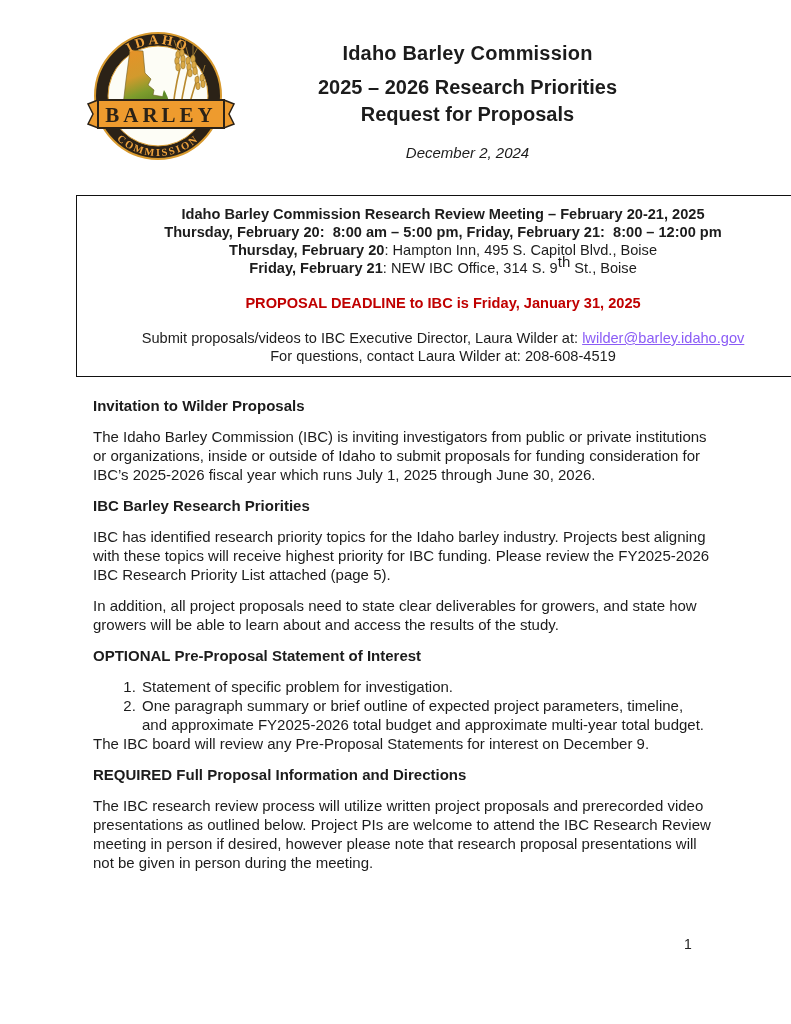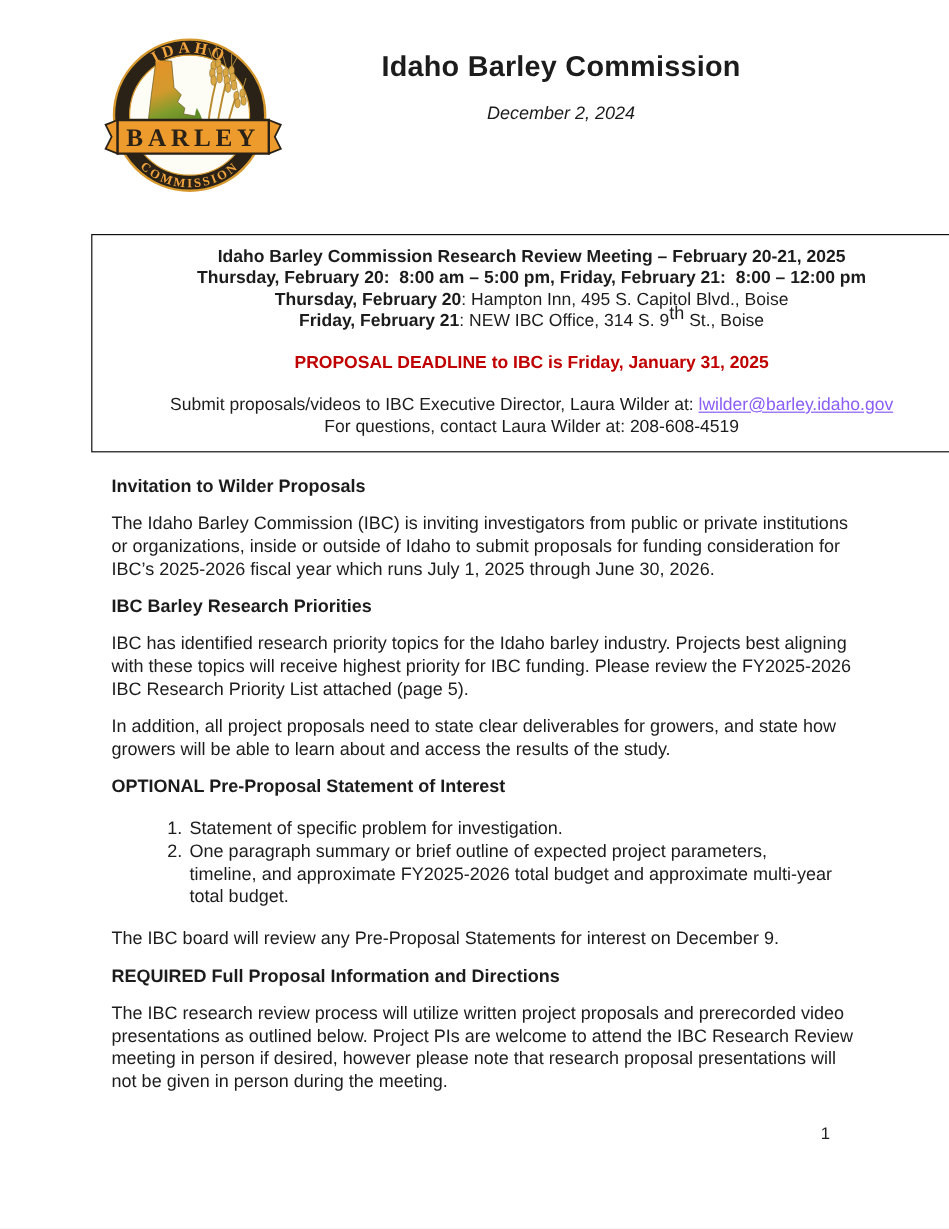--- a/index.html
+++ b/index.html
@@ -11,21 +11,21 @@
     margin: 0 auto;
     background: #ffffff;
     font-family: "Liberation Sans", "DejaVu Sans", sans-serif;
     color: #1c1c1c;
     overflow: hidden;
   }
   
   .header { display: flex; align-items: flex-start; padding: 28px 92px 0 86px; }
   .logo { width: 150px; height: 140px; flex: 0 0 auto; }
   .title-block { flex: 1; text-align: center; padding-top: 14px; }
-  .doc-title { font-size: 24px; font-weight: bold; letter-spacing: 0.2px; }
+  .doc-title { font-size: 20px; font-weight: bold; letter-spacing: 0.2px; }
   .doc-subtitle { font-size: 20px; font-weight: bold; line-height: 27px; margin-top: 9px; }
   .doc-date { font-size: 15px; font-style: italic; margin-top: 16px; }
   
   .meeting-box {
     width: 734px;
     margin: 27px 0 0 76px;
     border: 1.5px solid #111;
     text-align: center;
     font-size: 14.6px;
     line-height: 18px;
@@ -35,21 +35,21 @@
   .bold { font-weight: bold; }
   .gap { height: 17px; }
   .deadline { color: #C00000; font-weight: bold; }
   .email-link { color: #8b5cf6; cursor: pointer; }
   sup { font-size: 15px; vertical-align: super; line-height: 0; }
   
   .main { width: 618px; margin: 19px 0 0 93px; font-size: 15px; line-height: 19px; }
   .heading { font-size: 15px; font-weight: bold; margin: 6px 0 12px; }
   .main p { margin: 0 0 12px; }
   .main p.tight { margin-bottom: 0; }
-  .main ol { margin: 16px; padding-left: 47px; }
+  .main ol { margin: 0; padding-left: 47px; }
   .main li { margin: 0; padding-left: 2px; }
   .after-list { margin: 0 0 12px; }
   .page-number { position: absolute; left: 684px; top: 936px; font-size: 14px; color: #222; }
 </style>
 </head>
 <body>
 
 <div class="page">
 
   <header class="header">
@@ -110,20 +110,24 @@
         <textPath href="#arcTop" startOffset="50%" text-anchor="middle">IDAHO</textPath>
       </text>
       <text x="75" y="94" font-size="21" font-weight="bold" fill="#2B2217" letter-spacing="4" text-anchor="middle" font-family="Liberation Serif, serif">BARLEY</text>
       <text font-size="10.5" font-weight="bold" fill="#F0A33C" letter-spacing="2" font-family="Liberation Serif, serif">
         <textPath href="#arcBot" startOffset="50%" text-anchor="middle">COMMISSION</textPath>
       </text>
     </svg>
 
     <div class="title-block">
       <div class="doc-title">Idaho Barley Commission</div>
+      <div class="doc-subtitle">
+          <div>2025 – 2026 Research Priorities</div>
+          <div>Request for Proposals</div>
+        </div>
       <div class="doc-date">December 2, 2024</div>
     </div>
   </header>
 
   <div class="meeting-box">
     <div class="box-line bold">Idaho Barley Commission Research Review Meeting – February 20-21, 2025</div>
     <div class="box-line bold">Thursday, February 20:  8:00 am – 5:00 pm, Friday, February 21:  8:00 – 12:00 pm</div>
     <div class="box-line"><span class="bold">Thursday, February 20</span><span>: Hampton Inn, 495 S. Capitol Blvd., Boise</span></div>
     <div class="box-line"><span class="bold">Friday, February 21</span><span>: NEW IBC Office, 314 S. 9</span><sup>th</sup><span> St., Boise</span></div>
     <div class="gap"></div>

